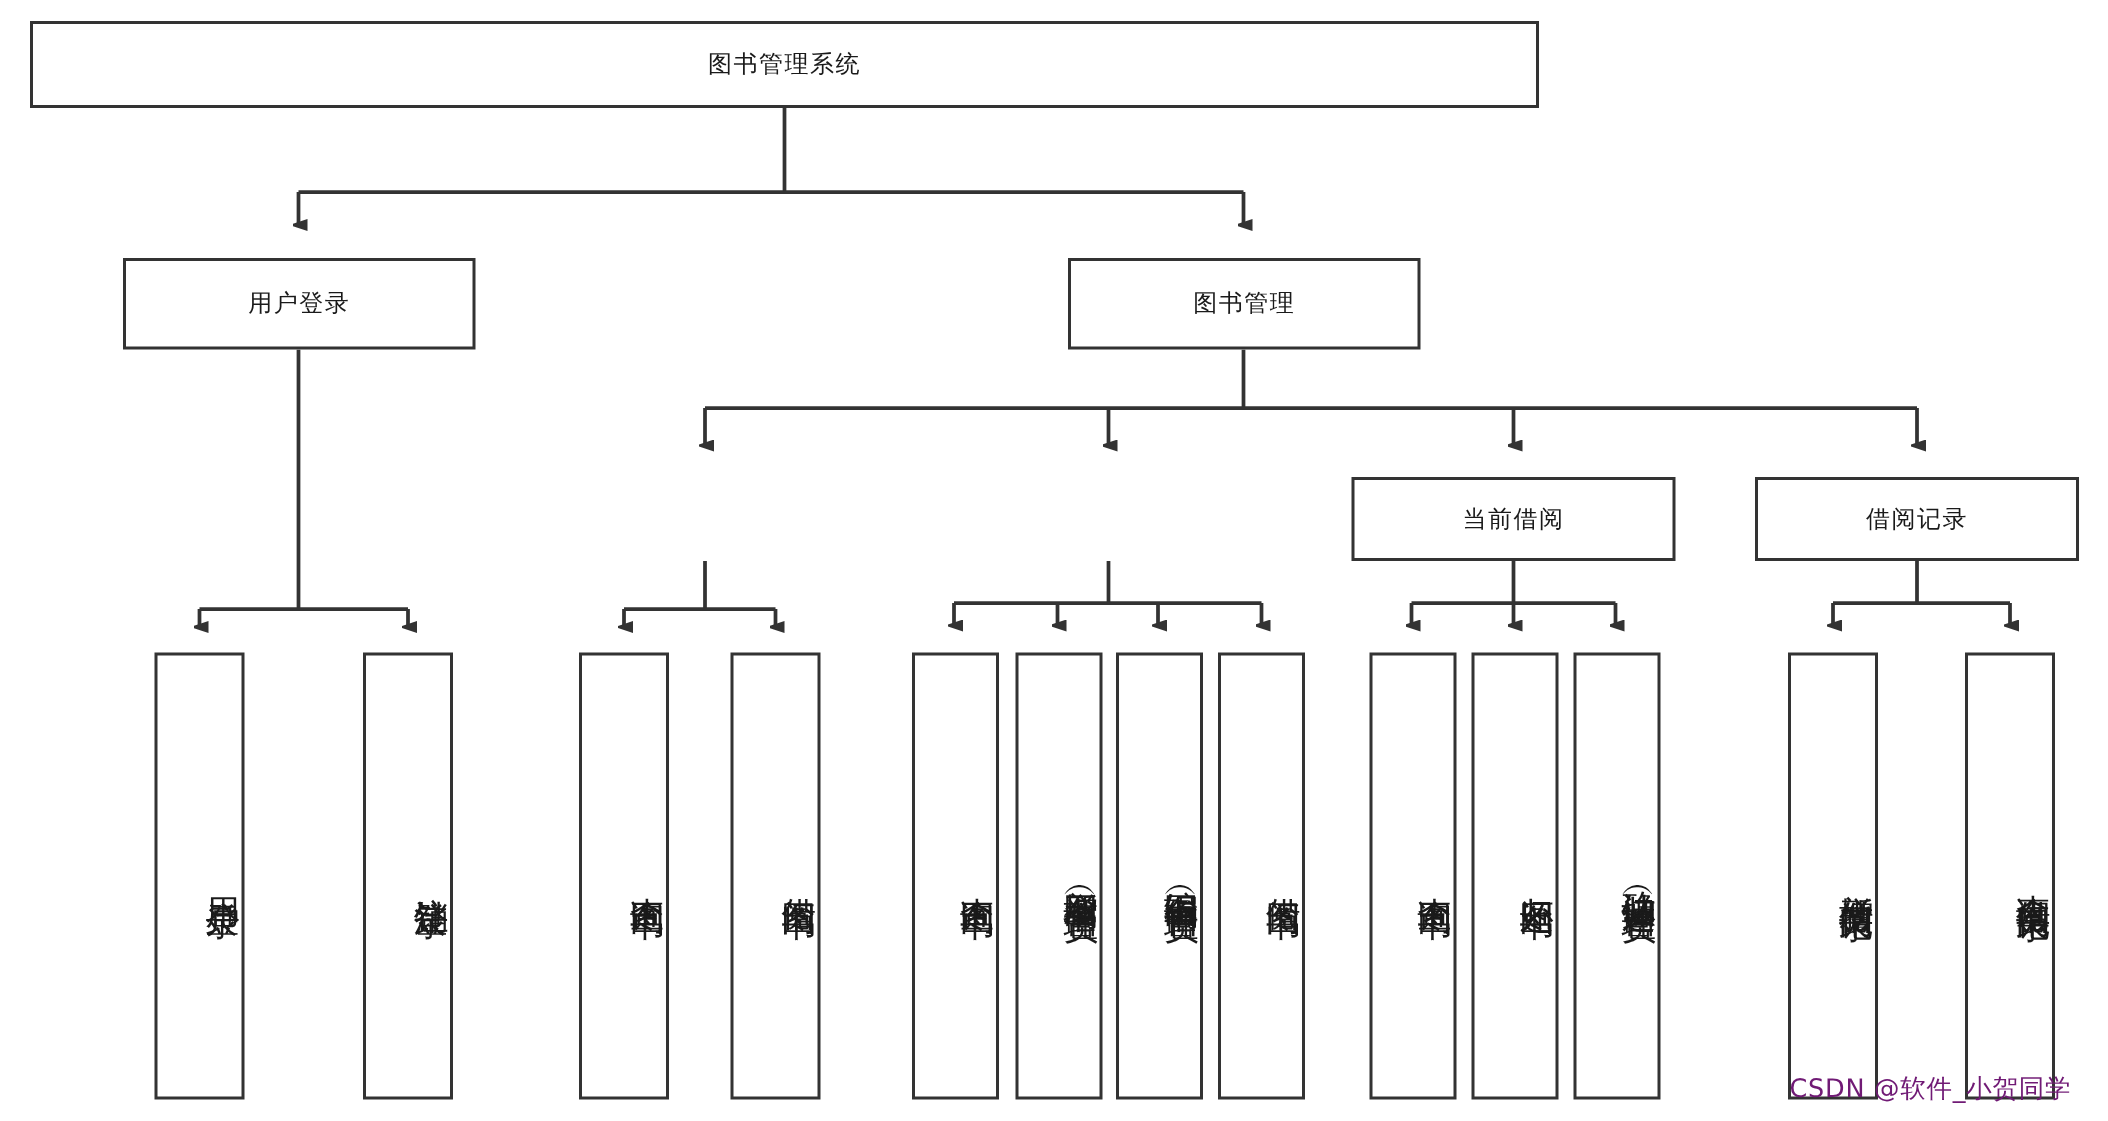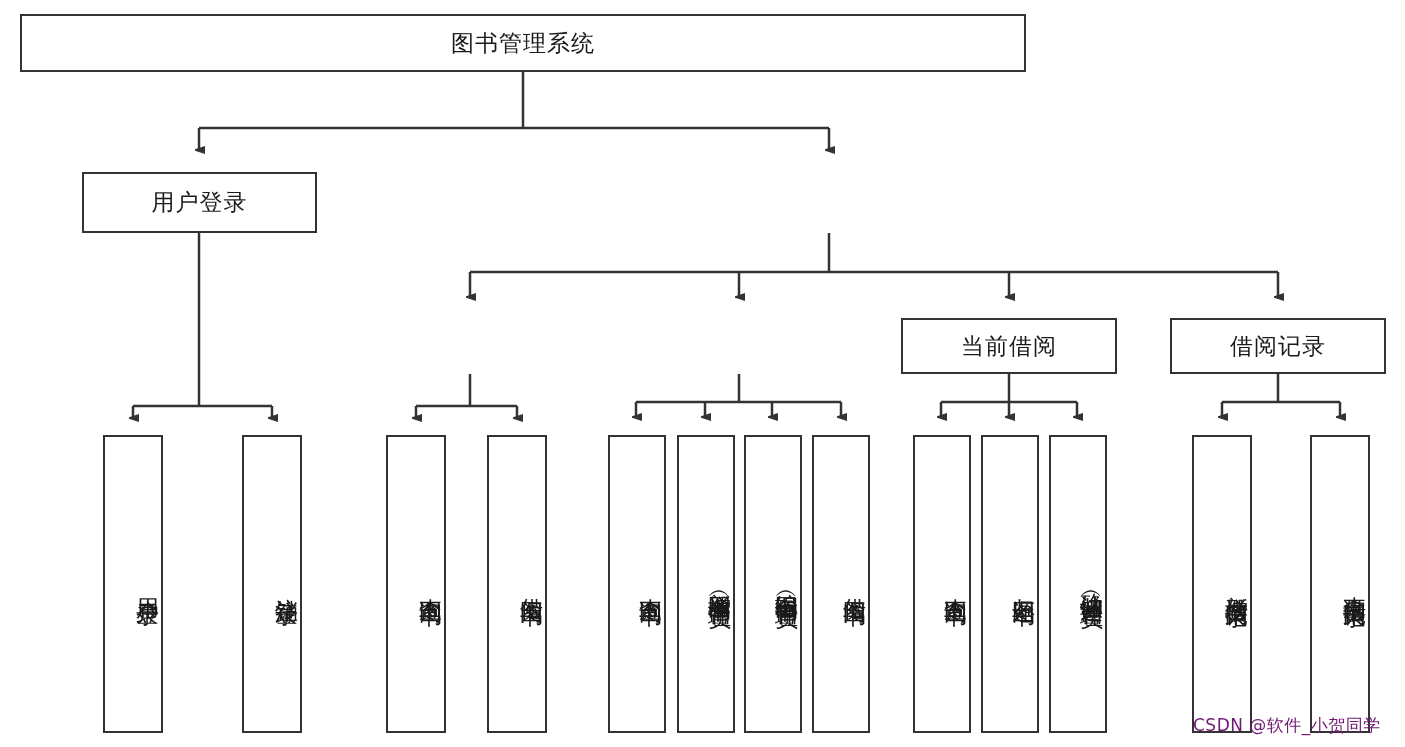--- a/index.html
+++ b/index.html
@@ -28,21 +28,21 @@
     position: absolute;
     box-sizing: border-box;
     border: 2px solid #333333;
     background: #ffffff;
     display: flex;
     align-items: center;
     justify-content: center;
     color: #1a1a1a;
   }
   .node.horiz {
-    font-size: 23px;
+    font-size: 16px;
     letter-spacing: 1px;
   }
   .node.vert {
     writing-mode: vertical-rl;
     text-orientation: upright;
     font-size: 23px;
     line-height: 1.18;
     letter-spacing: 2px;
     padding-top: 6px;
     padding-bottom: 6px;
@@ -123,20 +123,23 @@
   </svg>
 
   <div class="node horiz" style="left:20px; top:14px; width:1006px; height:58px;">
     <span class="lbl">图书管理系统</span>
   </div>
 
   <div class="node horiz" style="left:82px; top:172px; width:235px; height:61px;">
     <span class="lbl">用户登录</span>
   </div>
 
+  <div class="node horiz" style="left:712px; top:172px; width:235px; height:61px;">
+    <span class="lbl">图书管理</span>
+  </div>
 
 
 
   <div class="node horiz" style="left:1170px; top:318px; width:216px; height:56px;">
     <span class="lbl">借阅记录</span>
   </div>
 
   <div class="node horiz" style="left:901px; top:318px; width:216px; height:56px;">
     <span class="lbl">当前借阅</span>
   </div>

